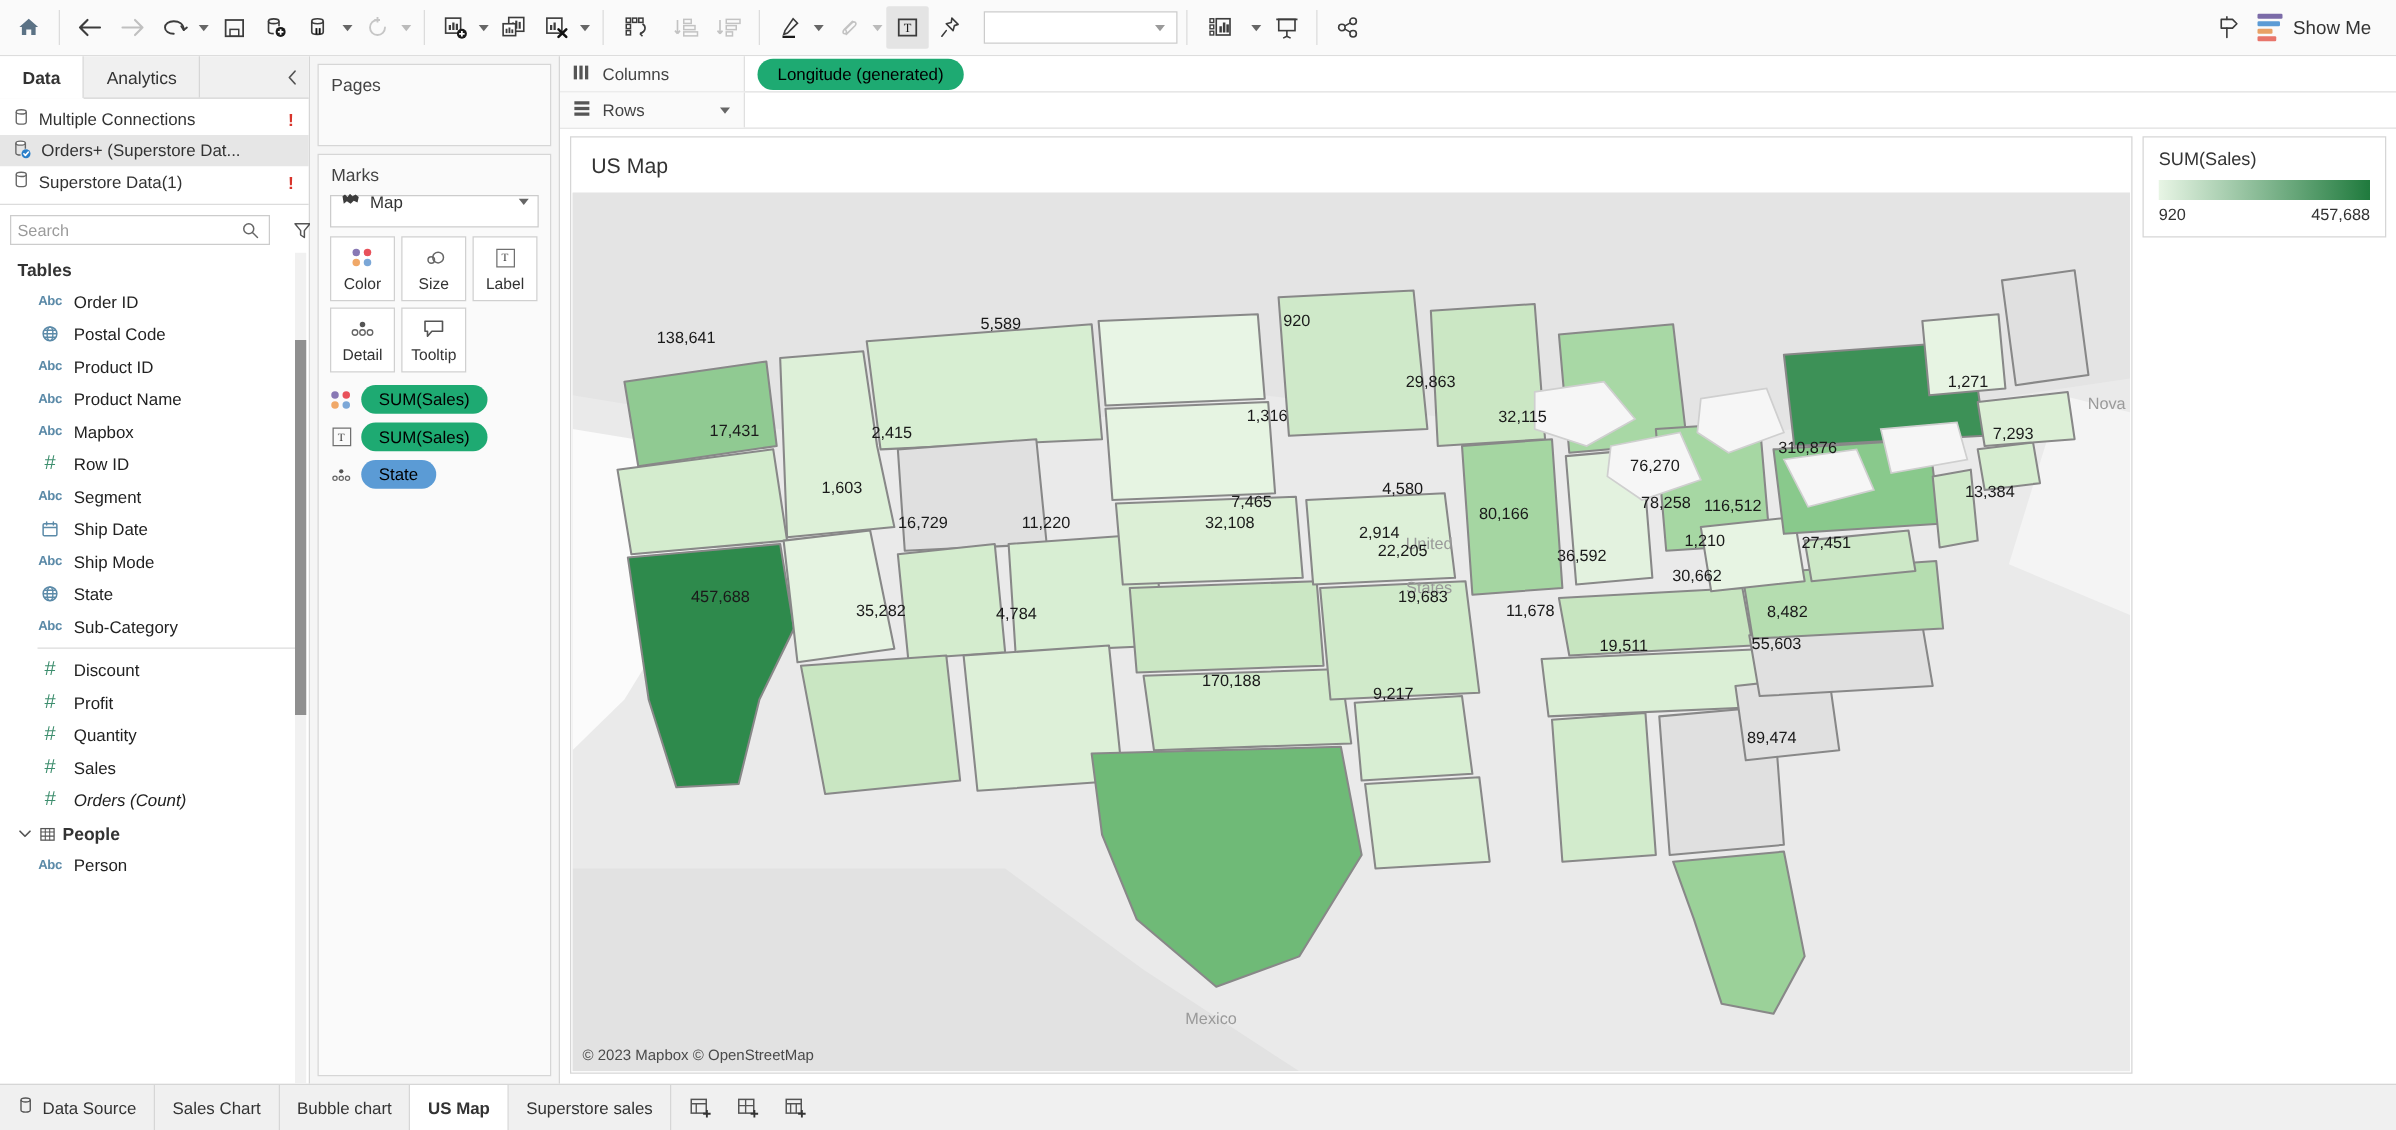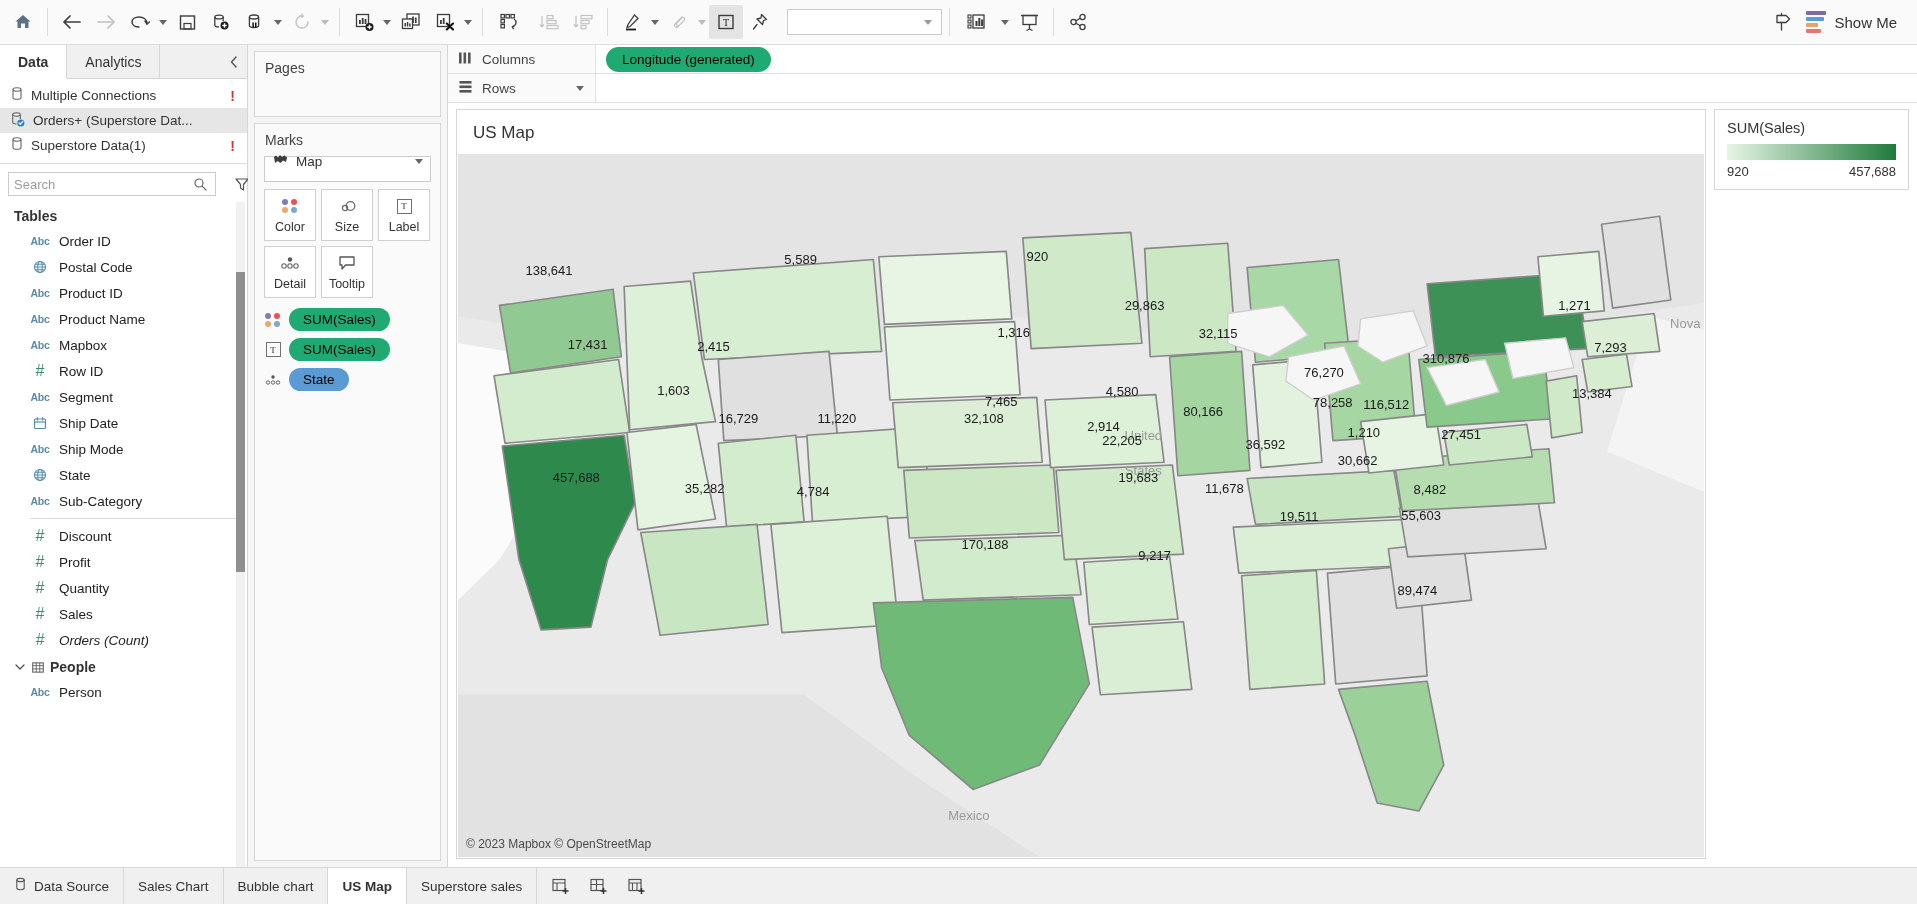--- a/index.html
+++ b/index.html
@@ -825,21 +825,21 @@
                 <div class="statelabel" style="left: 64.8%; top: 41.3%;">36,592</div>
                 <div class="statelabel" style="left: 77.3%; top: 45%; margin-top: 45px;">55,603</div>
                 <div class="statelabel" style="left: 72.2%; top: 43.5%;">30,662</div>
                 <div class="statelabel" style="left: 19.8%; top: 47.5%;">35,282</div>
                 <div class="statelabel" style="left: 28.5%; top: 48%;">4,784</div>
                 <div class="statelabel" style="left: 54.6%; top: 46%;">19,683</div>
                 <div class="statelabel" style="left: 61.5%; top: 47.5%;">11,678</div>
                 <div class="statelabel" style="left: 78%; top: 47.7%;">8,482</div>
                 <div class="statelabel" style="left: 67.5%; top: 51.5%;">19,511</div>
                 <div class="statelabel" style="left: 42.3%; top: 55.5%;">170,188</div>
-                <div class="statelabel" style="left: 52.7%; top: 57%; margin-left: 40px;">9,217</div>
+                <div class="statelabel" style="left: 52.7%; top: 57%;">9,217</div>
                 <div class="statelabel" style="left: 77%; top: 62%;">89,474</div>
               </div>
             <div class="mapattrib">© 2023 Mapbox © OpenStreetMap</div>
           </div>
         </div>
 
         <div class="legend">
           <div class="legend-box">
             <div class="legend-title">SUM(Sales)</div>
             <div class="legend-gradient" id="legendgrad" style="background: linear-gradient(to right, rgb(232, 245, 229), rgb(31, 122, 61));"></div>

